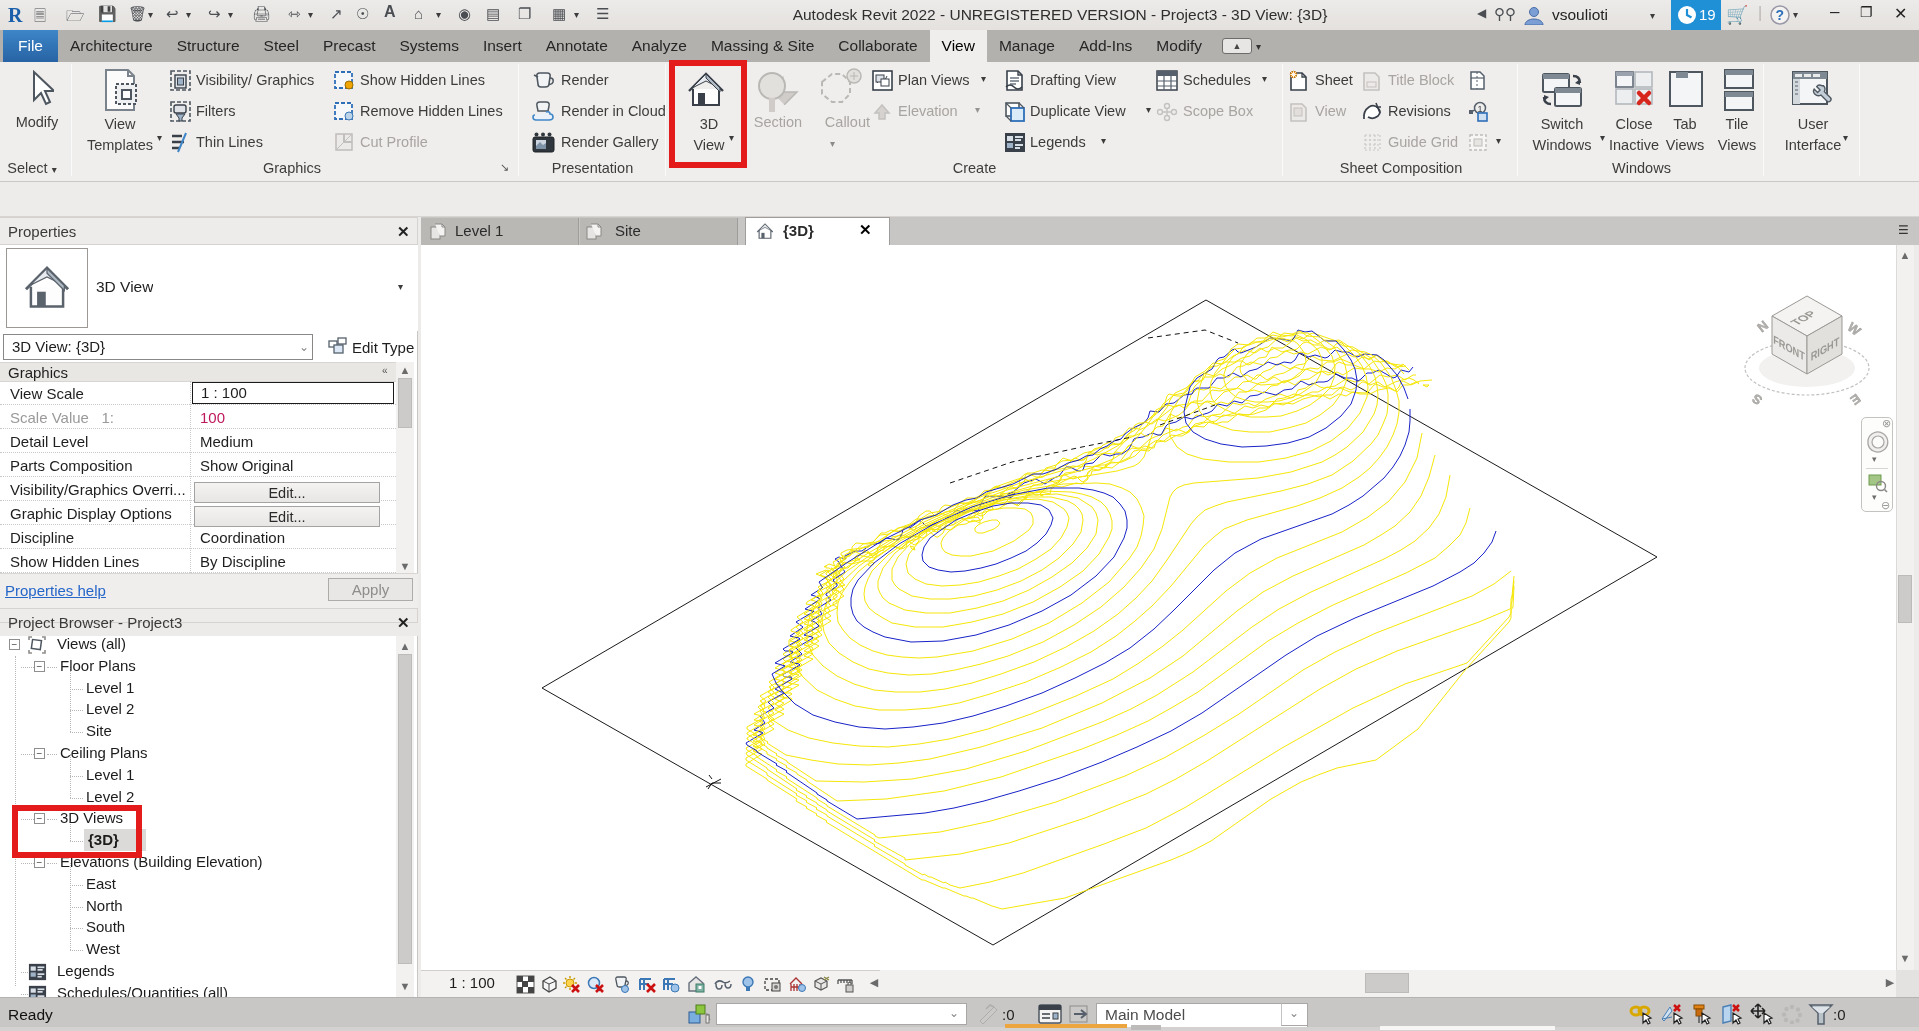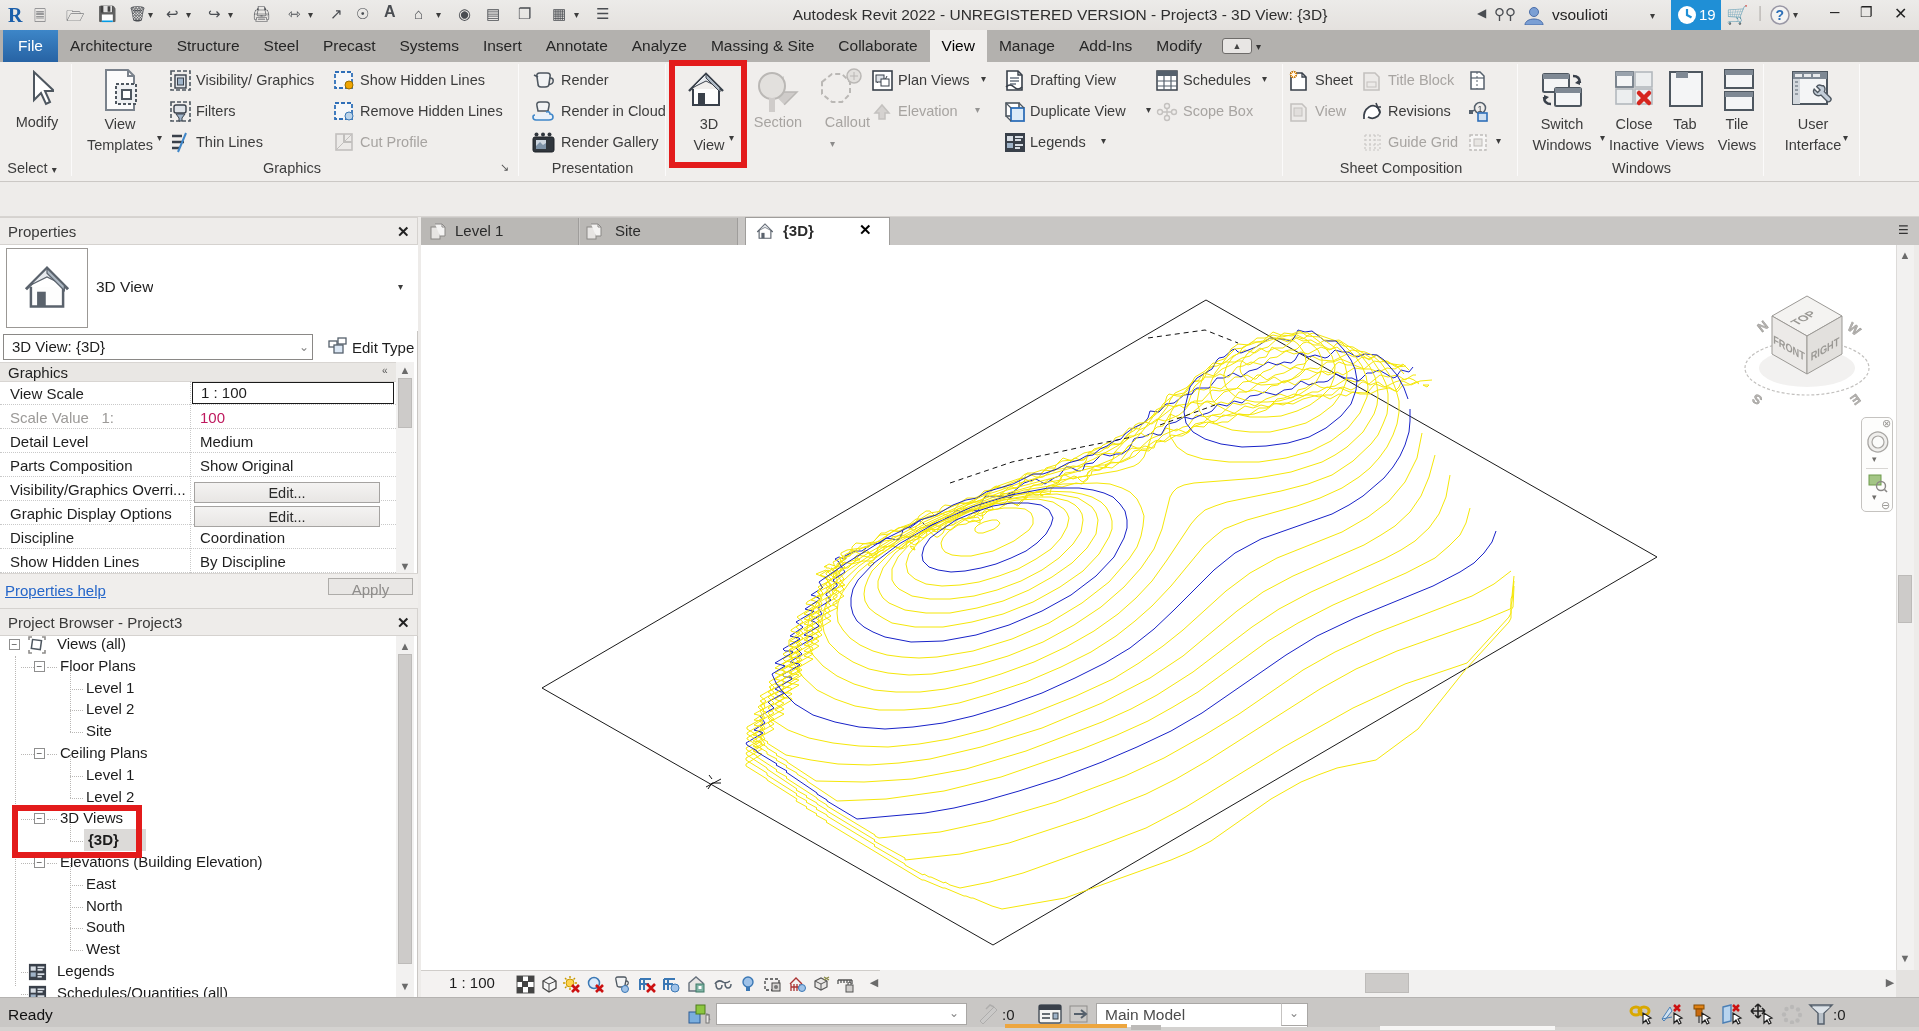--- a/index.html
+++ b/index.html
@@ -271,20 +271,21 @@
  <div class="abs small" style="left:1183px;top:6px">Schedules</div>
       <span class="abs carets" style="left:1262px;top:11px">▾</span>
  <svg class="abs" style="left:1156px;top:39px" width="22" height="22" viewBox="0 0 22 22" opacity="0.45">
         <circle cx="11" cy="5" r="2.5" fill="none" stroke="#8f8c89" stroke-width="1.4"></circle>
         <circle cx="11" cy="17" r="2.5" fill="none" stroke="#8f8c89" stroke-width="1.4"></circle>
         <circle cx="4" cy="11" r="2.5" fill="none" stroke="#8f8c89" stroke-width="1.4"></circle>
         <circle cx="18" cy="11" r="2.5" fill="none" stroke="#8f8c89" stroke-width="1.4"></circle>
         <path d="M11 7.5 V14.5 M6.5 11 H15.5" stroke="#8f8c89" stroke-width="1.4"></path>
       </svg>
  <div class="abs small gray" style="left:1183px;top:37px">Scope  Box</div>
+ <div class="abs plabel" style="left:666px;width:617px">Create</div>
  <div class="abs psep" style="left:1282px"></div>
 
  <svg class="abs" style="left:1289px;top:8px" width="21" height="21" viewBox="0 0 21 21">
         <path d="M2 3 L13 3 L17 7 L17 20 L2 20 Z" fill="#fff" stroke="#39404a" stroke-width="1.6"></path>
         <path d="M13 3 L13 7 L17 7" fill="none" stroke="#39404a" stroke-width="1.3"></path>
         <circle cx="4.5" cy="4.5" r="3.2" fill="#f29b1d" stroke="#b66e0a"></circle>
         <path d="M4.5 1.3 V7.7 M1.3 4.5 H7.7 M2.2 2.2 L6.8 6.8 M6.8 2.2 L2.2 6.8" stroke="#fff" stroke-width="0.9"></path>
       </svg>
  <div class="abs small" style="left:1315px;top:6px">Sheet</div>
  <svg class="abs" style="left:1362px;top:8px" width="21" height="21" viewBox="0 0 21 21" opacity="0.45">
@@ -442,24 +443,24 @@
  <div class="abs editbtn" style="left:194px;top:237px;width:186px;height:21px;line-height:20px">Edit...</div>
  <div class="abs cell" style="left:10px;top:260px">Graphic Display Options</div>
  <div class="abs editbtn" style="left:194px;top:261px;width:186px;height:21px;line-height:20px">Edit...</div>
  <div class="abs cell" style="left:10px;top:284px">Discipline</div>
  <div class="abs cell" style="left:200px;top:284px">Coordination</div>
  <div class="abs cell" style="left:10px;top:308px">Show Hidden Lines</div>
  <div class="abs cell" style="left:200px;top:308px">By Discipline</div>
 
  <div class="abs" style="left:0;top:328px;width:418px;height:35px;background:#f0eeec;border-top:1px solid #d8d5d2"></div>
  <div class="abs" style="left:5px;top:337px;font-size:15px;color:#2566c9;text-decoration:underline">Properties help</div>
- <div class="abs" style="left:328px;top:333px;width:85px;height:17px;background:#e9e7e5;border:1px solid #aeaca9;text-align:center;line-height:22px;font-size:15px;color:#8f8d8b">Apply</div>
+ <div class="abs" style="left:328px;top:333px;width:85px;height:23px;background:#e9e7e5;border:1px solid #aeaca9;text-align:center;line-height:22px;font-size:15px;color:#8f8d8b">Apply</div>
 </div>
 
-<div class="abs panelhdr" style="left:0;top:608px;width:418px;height:28px;line-height:27px"><span style="margin-left:8px">Project Browser - Project3</span><span class="abs x" style="left:397px;top:0">✕</span></div>
+<div class="abs panelhdr" style="left:0;top:608px;width:418px;height:15px;line-height:27px"><span style="margin-left:8px">Project Browser - Project3</span><span class="abs x" style="left:397px;top:0">✕</span></div>
 <div class="abs" id="pbrowser"></div>
 <div class="abs" style="left:0;top:636px;width:396px;height:361px"></div>
     <div class="abs" style="left:15px;top:656px;width:1px;height:330px;border-left:1px dotted #b9b7b5"></div>
 <div class="abs" style="left:70px;top:667px;width:1px;height:65px;border-left:1px dotted #b9b7b5"></div>
 <div class="abs" style="left:70px;top:754px;width:1px;height:44px;border-left:1px dotted #b9b7b5"></div>
 <div class="abs" style="left:70px;top:819px;width:1px;height:22px;border-left:1px dotted #b9b7b5"></div>
 <div class="abs" style="left:70px;top:863px;width:1px;height:87px;border-left:1px dotted #b9b7b5"></div>
 <div class="abs expander" style="left:9px;top:639px">−</div>
 <svg class="abs" style="left:27px;top:635px" width="20" height="20" viewBox="0 0 20 20">
       <path d="M2 5 V2 H5 M15 2 H18 V5 M18 15 V18 H15 M5 18 H2 V15" stroke="#8f8d8b" fill="none" stroke-width="1.6"></path>

